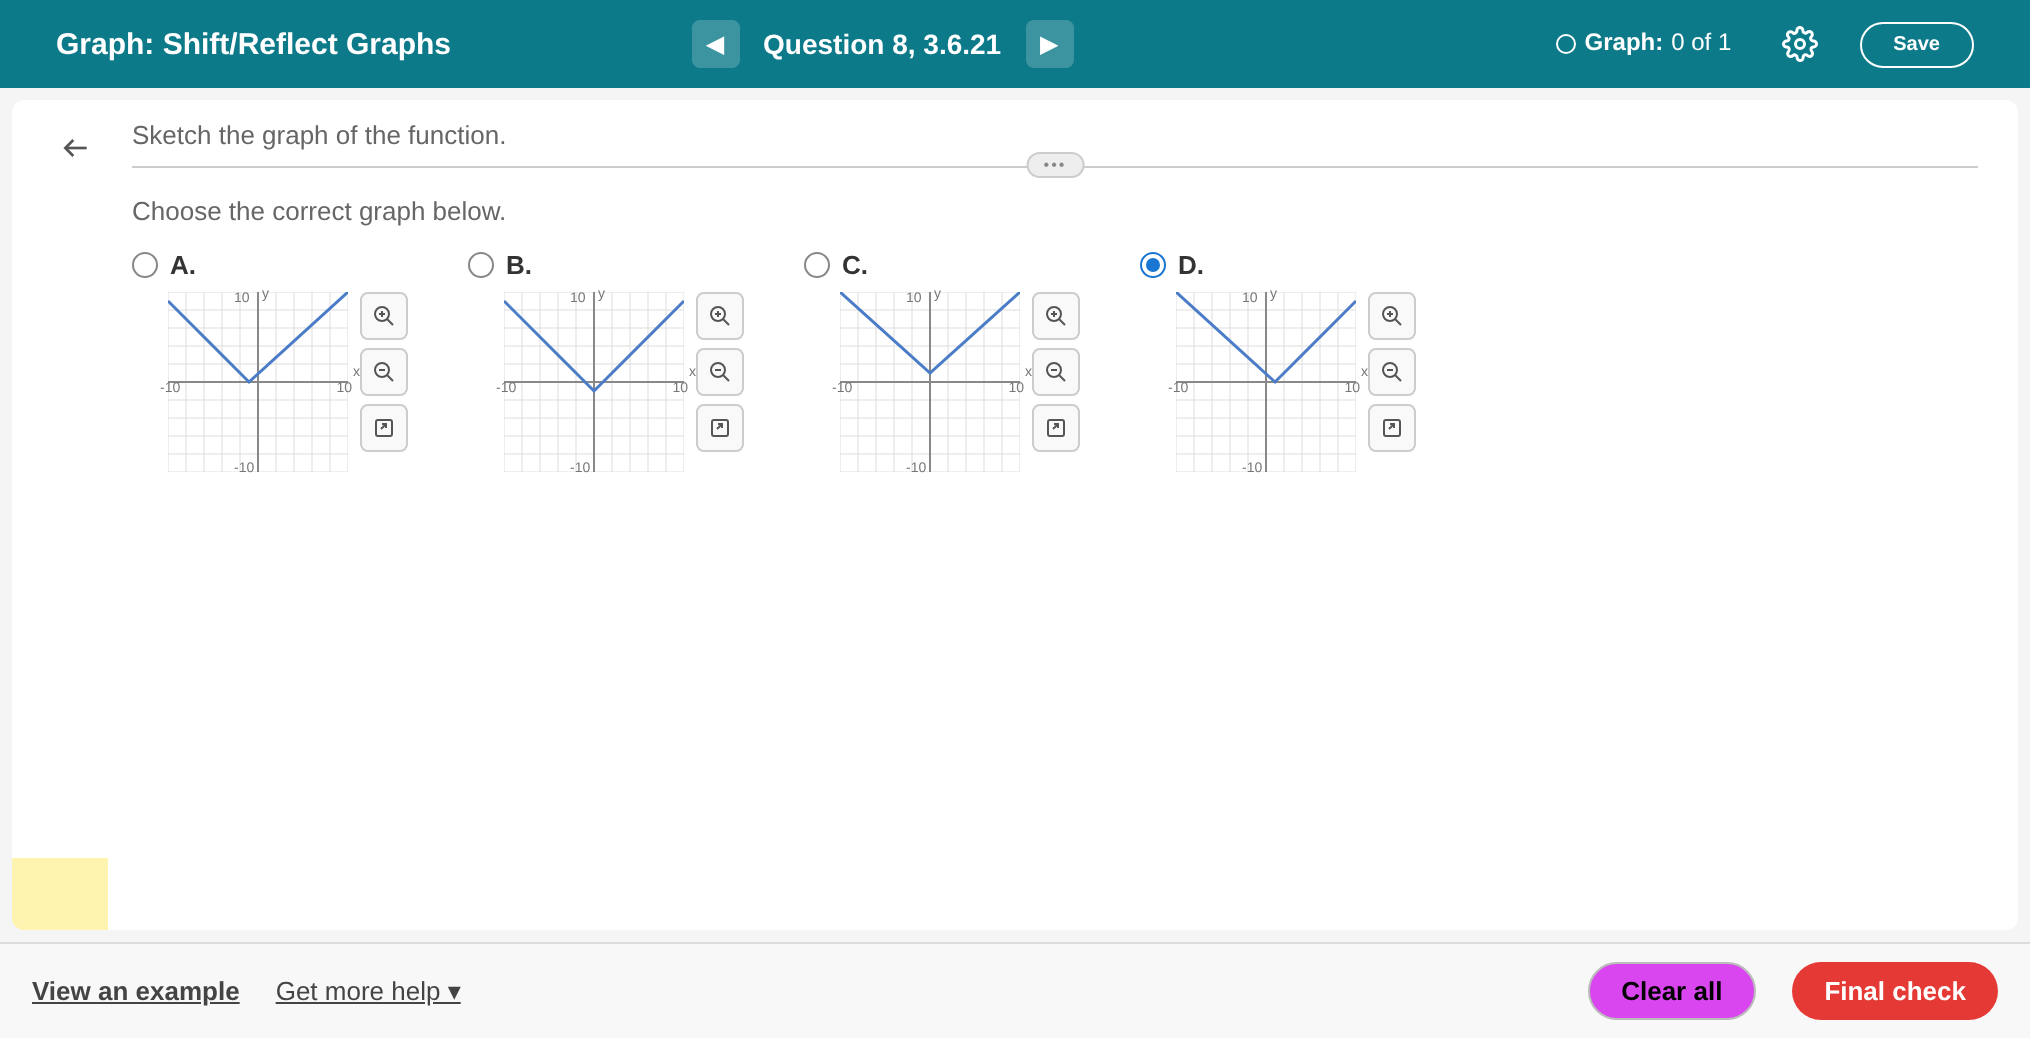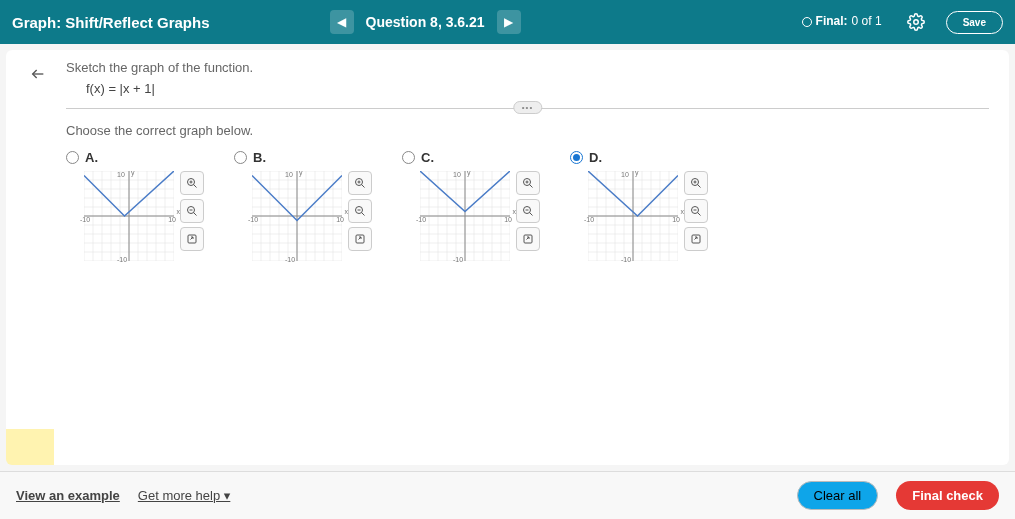--- a/index.html
+++ b/index.html
@@ -1,17 +1,17 @@
 <!DOCTYPE html>
 <html><head>
 <meta charset="utf-8">
 <style>
 * { margin: 0; padding: 0; box-sizing: border-box; font-family: Arial, sans-serif; }
 body { background: #f5f5f5; width: 1015px; height: 519px; overflow: hidden; display: flex; flex-direction: column; }
-.header { background: #0d7a8a; color: white; height: 44px; display: flex; align-items: center; padding: 0 12px; gap: 10px; }
+.header { background: #0d7a8a; color: white; height: 44px; display: flex; align-items: center; padding: 0 28px; gap: 10px; }
 .header-title { font-weight: bold; font-size: 15px; flex: 0 0 auto; }
 .nav-group { display: flex; align-items: center; gap: 0; margin-left: 110px; }
 .nav-btn { width: 24px; height: 24px; background: rgba(255,255,255,0.2); border-radius: 4px; display: flex; align-items: center; justify-content: center; color: white; font-size: 12px; cursor: pointer; }
 .q-label { color: white; font-weight: bold; padding: 0 12px; font-size: 14px; }
 .score-block { margin-left: auto; font-size: 12px; line-height: 1.3; }
 .score-block .hw { display: flex; gap: 4px; }
 .score-block .pts { display: flex; align-items: center; gap: 4px; }
 .radio-empty { width: 10px; height: 10px; border: 1.5px solid white; border-radius: 50%; display: inline-block; }
 .gear-btn { width: 28px; height: 28px; display: flex; align-items: center; justify-content: center; cursor: pointer; margin-left: 10px; }
 .save-btn { background: transparent; border: 1.5px solid white; color: white; padding: 5px 16px; border-radius: 16px; font-weight: bold; font-size: 10px; cursor: pointer; margin-left: 6px; }
@@ -31,39 +31,39 @@
 .radio.selected { border-color: #1976d2; }
 .radio.selected::after { content: ''; width: 7px; height: 7px; background: #1976d2; border-radius: 50%; }
 .opt-body { display: flex; gap: 6px; align-items: flex-start; margin-left: 18px; }
 .graph { width: 90px; height: 90px; position: relative; }
 .zoom-col { display: flex; flex-direction: column; gap: 4px; }
 .zoom-btn { width: 24px; height: 24px; border: 1px solid #ccc; border-radius: 4px; background: #f9f9f9; display: flex; align-items: center; justify-content: center; cursor: pointer; color: #555; font-size: 12px; }
 .footer { height: 48px; background: #f8f8f8; border-top: 1px solid #ddd; display: flex; align-items: center; padding: 0 16px; gap: 18px; }
 .foot-link { color: #444; font-size: 13px; font-weight: bold; cursor: pointer; text-decoration: underline; }
 .foot-link.sub { font-weight: normal; }
 .spacer { flex: 1; }
-.clear-btn { background: #0ea5e9; border: 1px solid #bbb; padding: 6px 16px; border-radius: 16px; font-size: 13px; font-weight: normal; cursor: pointer; }
+.clear-btn { background: #d946ef; border: 1px solid #bbb; padding: 6px 16px; border-radius: 16px; font-size: 13px; font-weight: bold; cursor: pointer; }
 .final-btn { background: #e53935; color: white; border: none; padding: 7px 16px; border-radius: 16px; font-size: 13px; font-weight: bold; cursor: pointer; }
 .yellow-tab { position: absolute; left: -20px; bottom: -10px; width: 68px; height: 46px; background: #fff3b0; }
 .glabel { position: absolute; font-size: 7px; color: #777; }
 </style>
 </head>
 <body>
 
 <div class="header">
   <span class="header-title">Graph: Shift/Reflect Graphs</span>
   <div class="nav-group">
     <div class="nav-btn">◀</div>
     <span class="q-label">Question 8, 3.6.21</span>
     <div class="nav-btn">▶</div>
   </div>
   <div class="score-block">
     <div class="pts">
         <span class="radio-empty"></span> 
-        <b>Final:</b> 
+        <b>Graph:</b> 
         <span>0 of 1</span>
       </div>
   </div>
   <div class="gear-btn">
     <svg width="18" height="18" viewBox="0 0 24 24" fill="none" stroke="white" stroke-width="2">
         <circle cx="12" cy="12" r="3"></circle>
         <path d="M19.4 15a1.65 1.65 0 0 0 .33 1.82l.06.06a2 2 0 1 1-2.83 2.83l-.06-.06a1.65 1.65 0 0 0-1.82-.33 1.65 1.65 0 0 0-1 1.51V21a2 2 0 0 1-4 0v-.09a1.65 1.65 0 0 0-1-1.51 1.65 1.65 0 0 0-1.82.33l-.06.06a2 2 0 1 1-2.83-2.83l.06-.06a1.65 1.65 0 0 0 .33-1.82 1.65 1.65 0 0 0-1.51-1H3a2 2 0 0 1 0-4h.09a1.65 1.65 0 0 0 1.51-1 1.65 1.65 0 0 0-.33-1.82l-.06-.06a2 2 0 1 1 2.83-2.83l.06.06a1.65 1.65 0 0 0 1.82.33h0a1.65 1.65 0 0 0 1-1.51V3a2 2 0 0 1 4 0v.09a1.65 1.65 0 0 0 1 1.51h0a1.65 1.65 0 0 0 1.82-.33l.06-.06a2 2 0 1 1 2.83 2.83l-.06.06a1.65 1.65 0 0 0-.33 1.82v0a1.65 1.65 0 0 0 1.51 1H21a2 2 0 0 1 0 4h-.09a1.65 1.65 0 0 0-1.51 1z"></path>
       </svg>
   </div>
   <button class="save-btn">Save</button>
@@ -73,21 +73,20 @@
   <div class="collapse-col">
     <div class="collapse-btn">
       <svg width="16" height="16" viewBox="0 0 24 24" fill="none" stroke="#555" stroke-width="2">
           <line x1="4" y1="12" x2="20" y2="12"></line>
           <polyline points="10 6 4 12 10 18"></polyline>
         </svg>
     </div>
   </div>
   <div class="main-col">
     <div class="prompt">Sketch the graph of the function.</div>
-    <div class="equation">f(x) = |x + 1|</div>
     <div style="position:relative;">
         <hr class="divider">
         <span class="dots">•••</span>
       </div>
     <div class="choose">Choose the correct graph below.</div>
     <div class="options" id="options">
     <div class="option">
       <div class="opt-head">
         <span class="radio "></span>
         <span>A.</span>

